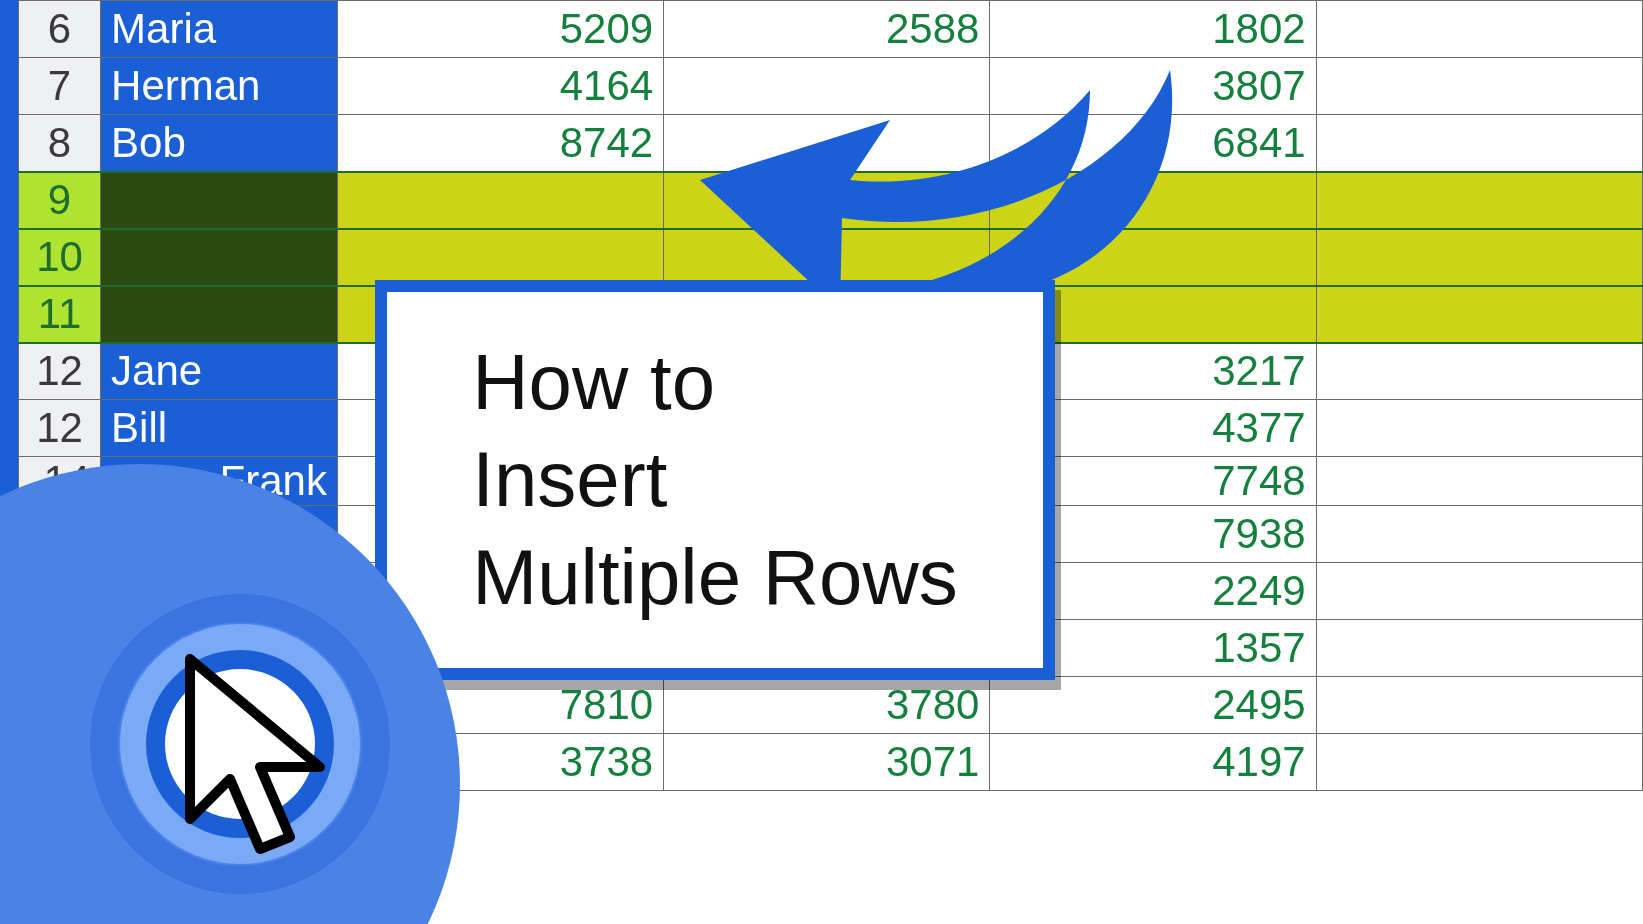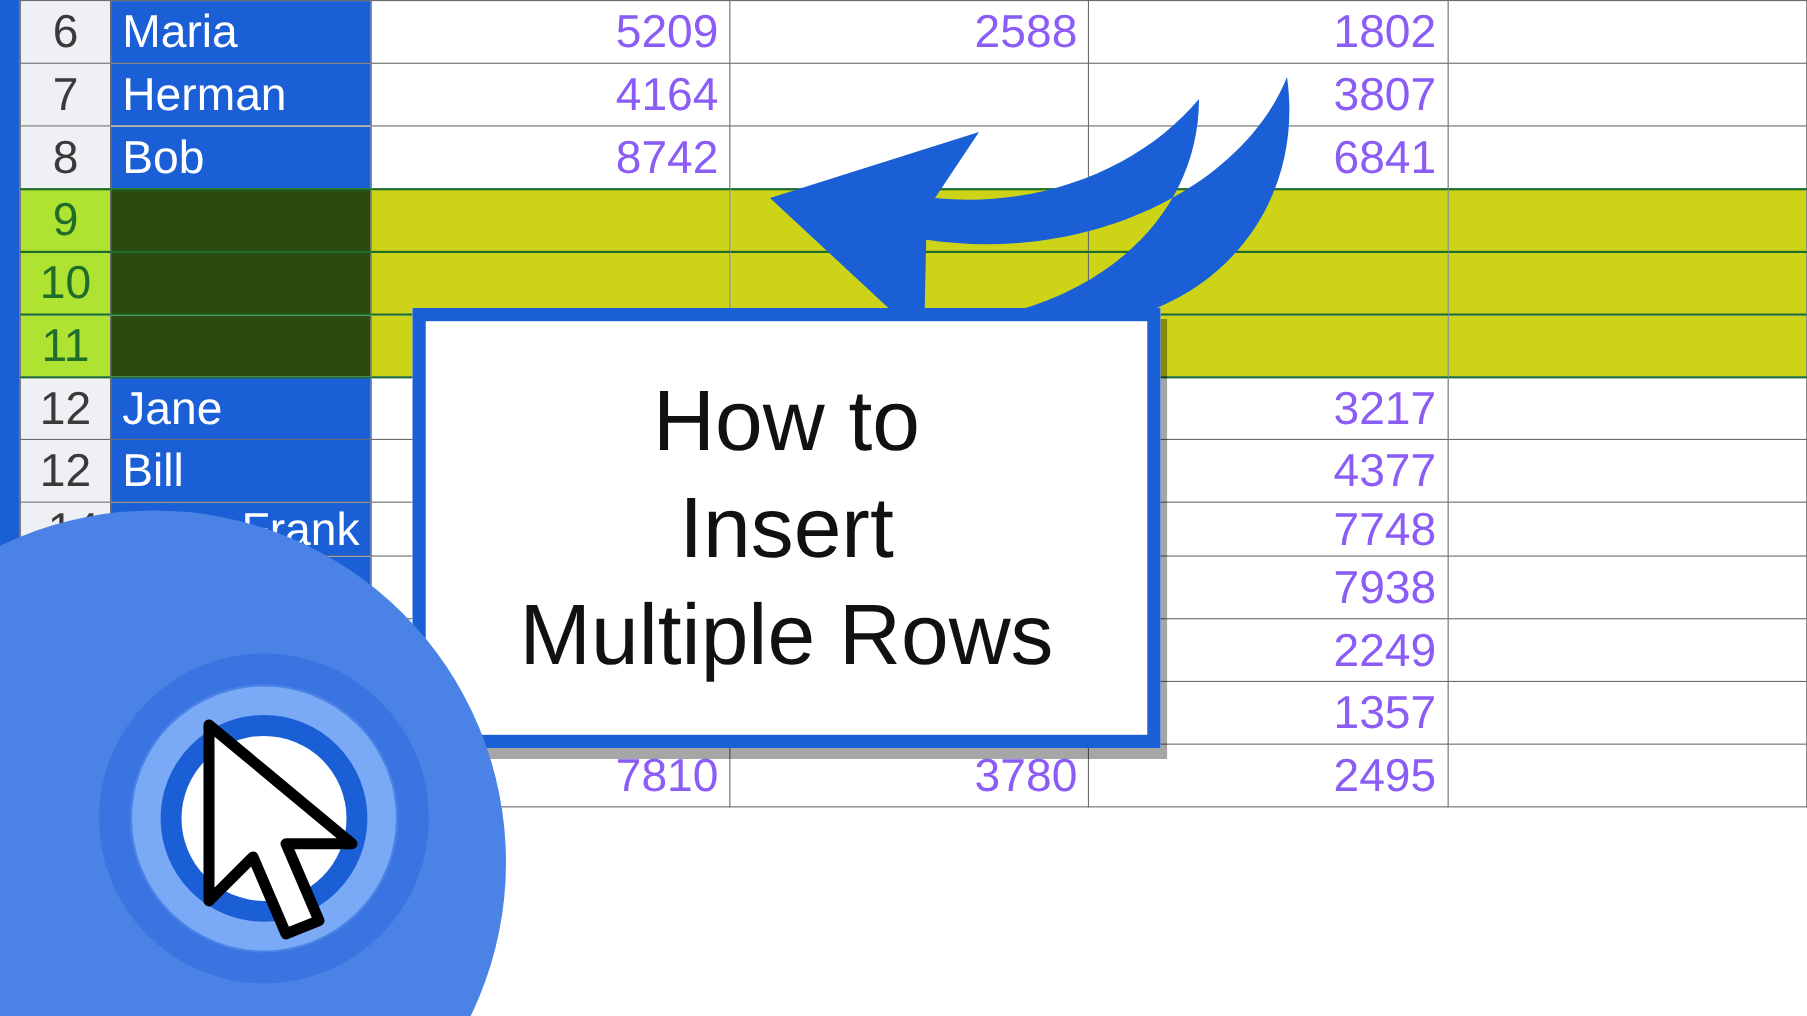--- a/index.html
+++ b/index.html
@@ -51,41 +51,40 @@
     font-weight: 400;
     text-align: left;
   }
   td.name.sel {
     background: #2b4a0f;
     border-top: 2px solid #1f6d2d;
     border-bottom: 2px solid #1f6d2d;
   }
   td.num {
     text-align: right;
-    color: #8b5cf6;
+    color: #15803d;
     background: #fff;
   }
   td.num.sel {
     background: #cdd418;
     border-top: 2px solid #1f6d2d;
     border-bottom: 2px solid #1f6d2d;
   }
   tr.cut td { height: 40px; text-align: right; }
 
   .title-card {
     position: absolute;
     left: 375px; top: 280px;
     width: 680px; height: 400px;
     background: #fff;
     border: 12px solid #1a5fd6;
     box-shadow: 6px 10px 0 rgba(0,0,0,0.35);
     display: flex;
     align-items: center;
     justify-content: center;
-    text-align: center;
     font-size: 78px;
     font-weight: 400;
     color: #111;
     line-height: 1.25;
     z-index: 20;
   }
 
   .arrow {
     position: absolute;
     left: 690px; top: -10px;
@@ -226,20 +225,28 @@
             <td class="num"></td>
             <td class="num">1357</td>
             <td class="num"></td>
           </tr>
           <tr>
             <td class="rowhead"></td>
             <td class="name"></td>
             <td class="num">7810</td>
             <td class="num">3780</td>
             <td class="num">2495</td>
+            <td class="num"></td>
+          </tr>
+          <tr>
+            <td class="rowhead"></td>
+            <td class="name"></td>
+            <td class="num">3738</td>
+            <td class="num">3071</td>
+            <td class="num">4197</td>
             <td class="num"></td>
           </tr>
         </tbody>
     </table>
   </div>
 
   <svg class="arrow" viewBox="0 0 520 400">
     <path d="M 480 80
              C 500 220, 380 340, 200 300
              C 320 280, 400 200, 400 100

